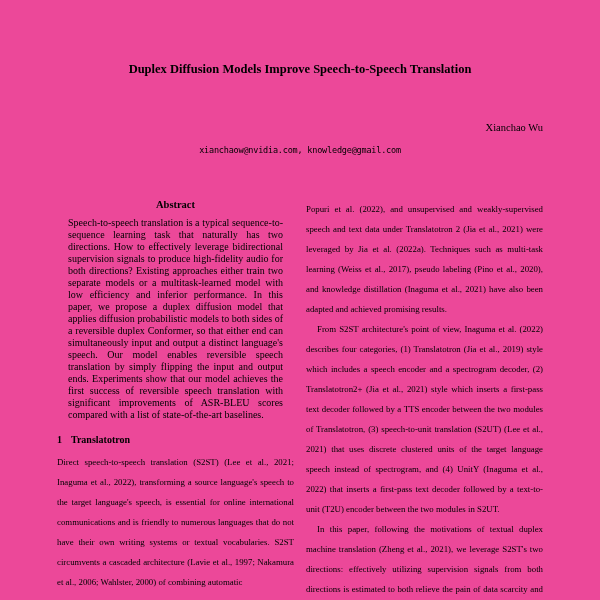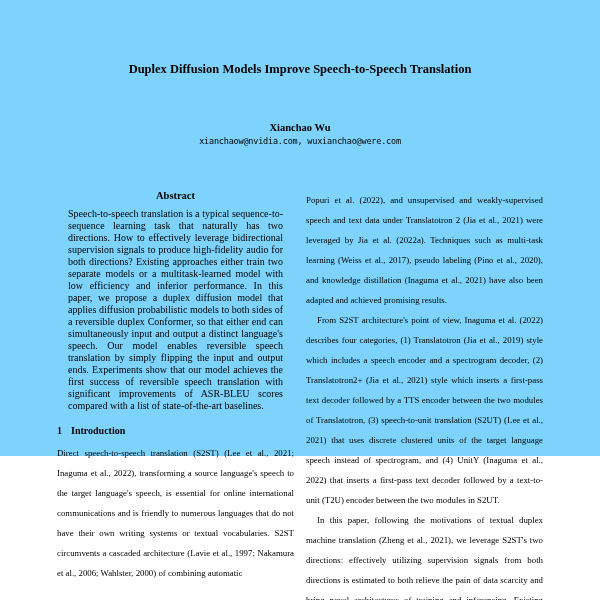--- a/index.html
+++ b/index.html
@@ -8,41 +8,42 @@
     background: #ffffff;
   }
   body {
     width: 600px;
     height: 600px;
     overflow: hidden;
   }
   .page {
     box-sizing: border-box;
     width: 600px;
-    height: 456px;
+    height: 600px;
     padding: 62px 57px 0 57px;
-    background: #7dd3fc;
+    background: #ec4899;
     color: #000000;
     font-family: "Liberation Serif", "DejaVu Serif", serif;
   }
   .title {
     font-size: 12.5px;
     font-weight: bold;
     text-align: center;
     margin: 0 0 44px 0;
     line-height: 1.25;
   }
   .author-block {
     text-align: center;
     margin: 0 0 44px 0;
   }
   .author-name {
     font-size: 10.5px;
-    font-weight: bold;
-    margin-bottom: 3px;
+    font-weight: normal;
+    margin-bottom: 12px;
+    text-align: right;
   }
   .affiliation {
     font-size: 10px;
     margin-bottom: 4px;
   }
   .emails {
     font-family: "DejaVu Sans Mono", "Liberation Mono", monospace;
     font-size: 8.5px;
     letter-spacing: -0.2px;
   }
@@ -86,30 +87,30 @@
 </style>
 </head>
 <body>
 
 <div class="page">
 
   <h1 class="title">Duplex Diffusion Models Improve Speech-to-Speech Translation</h1>
 
   <div class="author-block">
     <div class="author-name">Xianchao Wu</div>
-    <div class="emails">xianchaow@nvidia.com, wuxianchao@were.com</div>
+    <div class="emails">xianchaow@nvidia.com, knowledge@gmail.com</div>
   </div>
 
   <div class="columns">
 
     <div class="col">
       <div class="abs-heading">Abstract</div>
       <p class="abstract-text">Speech-to-speech translation is a typical sequence-to-sequence learning task that naturally has two directions. How to effectively leverage bidirectional supervision signals to produce high-fidelity audio for both directions? Existing approaches either train two separate models or a multitask-learned model with low efficiency and inferior performance. In this paper, we propose a duplex diffusion model that applies diffusion probabilistic models to both sides of a reversible duplex Conformer, so that either end can simultaneously input and output a distinct language's speech. Our model enables reversible speech translation by simply flipping the input and output ends. Experiments show that our model achieves the first success of reversible speech translation with significant improvements of ASR-BLEU scores compared with a list of state-of-the-art baselines.</p>
       <div class="sec-heading">
-        <span class="sec-num">1</span><span>Introduction</span>
+        <span class="sec-num">1</span><span>Translatotron</span>
       </div>
       <p class="body-par">Direct speech-to-speech translation (S2ST) (Lee et al., 2021; Inaguma et al., 2022), transforming a source language's speech to the target language's speech, is essential for online international communications and is friendly to numerous languages that do not have their own writing systems or textual vocabularies. S2ST circumvents a cascaded architecture (Lavie et al., 1997; Nakamura et al., 2006; Wahlster, 2000) of combining automatic</p>
     </div>
 
     <div class="col">
       <p class="body-par">Popuri et al. (2022), and unsupervised and weakly-supervised speech and text data under Translatotron 2 (Jia et al., 2021) were leveraged by Jia et al. (2022a). Techniques such as multi-task learning (Weiss et al., 2017), pseudo labeling (Pino et al., 2020), and knowledge distillation (Inaguma et al., 2021) have also been adapted and achieved promising results.</p>
       <p class="body-par indent">From S2ST architecture's point of view, Inaguma et al. (2022) describes four categories, (1) Translatotron (Jia et al., 2019) style which includes a speech encoder and a spectrogram decoder, (2) Translatotron2+ (Jia et al., 2021) style which inserts a first-pass text decoder followed by a TTS encoder between the two modules of Translatotron, (3) speech-to-unit translation (S2UT) (Lee et al., 2021) that uses discrete clustered units of the target language speech instead of spectrogram, and (4) UnitY (Inaguma et al., 2022) that inserts a first-pass text decoder followed by a text-to-unit (T2U) encoder between the two modules in S2UT.</p>
       <p class="body-par indent">In this paper, following the motivations of textual duplex machine translation (Zheng et al., 2021), we leverage S2ST's two directions: effectively utilizing supervision signals from both directions is estimated to both relieve the pain of data scarcity and bring novel architectures of training and inferencing. Existing architectures (e.g., Translatotron1/2, S2UT, and UnitY) either train two separate models</p>
     </div>
 

